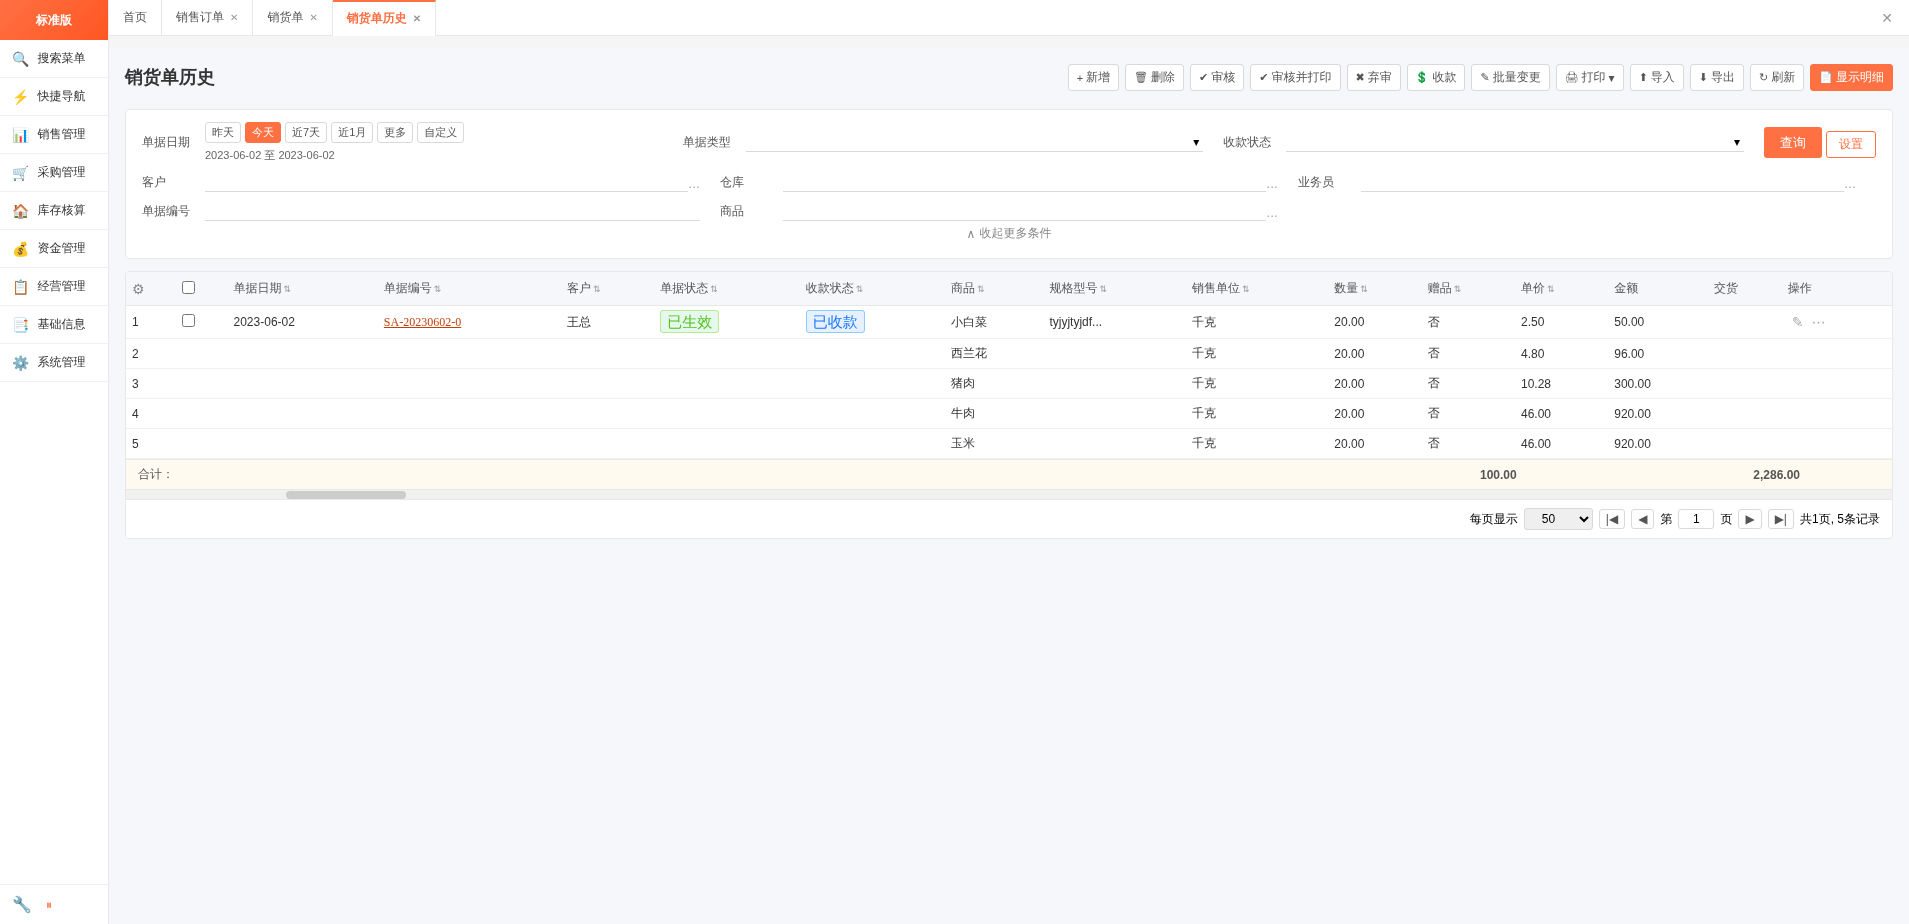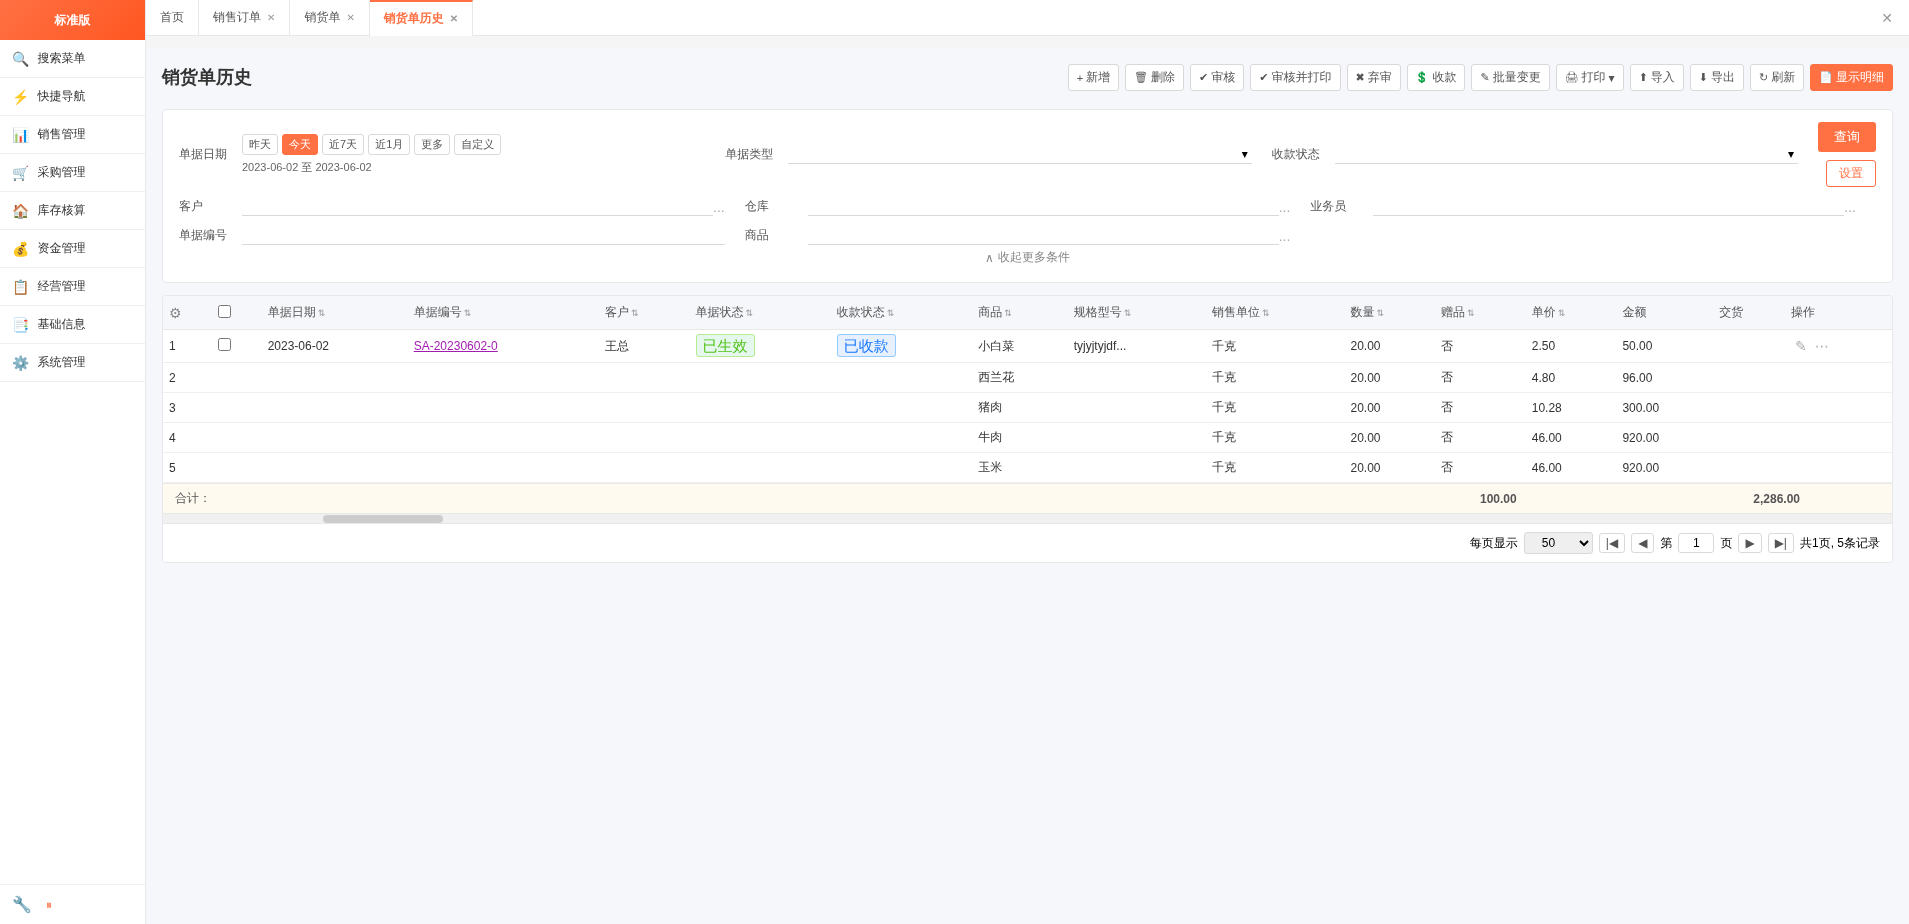--- a/index.html
+++ b/index.html
@@ -1,20 +1,20 @@
 <!DOCTYPE html>
 <html><head>
   <meta charset="utf-8">
   <style>
     * { box-sizing: border-box; margin: 0; padding: 0; font-family: 'Microsoft YaHei', Arial, sans-serif; font-size: 12px; }
     body { display: flex; height: 924px; overflow: hidden; background: #f5f5f5; }
 
     
     .sidebar {
-      width: 146px;
+      width: 109px;
       background: #fff;
       border-right: 1px solid #e8e8e8;
       display: flex;
       flex-direction: column;
       flex-shrink: 0;
     }
     .sidebar-top {
       background: linear-gradient(135deg, #ff7043, #ff5722);
       height: 40px;
       display: flex;
@@ -250,21 +250,21 @@
     .sort-icon { font-size: 9px; color: #999; }
 
     .badge {
       padding: 2px 6px;
       border-radius: 3px;
       font-size: 15px;
     }
     .badge-green { background: #e6f7ee; color: #52c41a; border: 1px solid #b7eb8f; }
     .badge-blue { background: #e6f0ff; color: #1677ff; border: 1px solid #91caff; margin-top: 32px; }
 
-    .link { color: #a21caf; cursor: pointer; text-decoration: underline; }
+    .link { color: #c2410c; cursor: pointer; text-decoration: underline; font-family: Liberation Serif, serif; }
 
     .action-btn {
       padding: 2px 4px;
       border: none;
       background: none;
       cursor: pointer;
       color: #aaa;
       font-size: 14px;
     }
 
@@ -342,22 +342,21 @@
       color: #ff7043;
       border: 1px solid #ff7043;
       border-radius: 3px;
       padding: 4px 12px;
       cursor: pointer;
       font-size: 12px;
       margin-top: 4px;
     }
     .query-settings-group {
       display: flex;
-      flex-direction: column;
-      align-items: flex-end;
+      flex-direction: row;
       gap: 4px;
     }
   </style>
 </head>
 <body>
 
 <div class="sidebar">
   <div class="sidebar-top">
     <span>标准版</span>
   </div>

